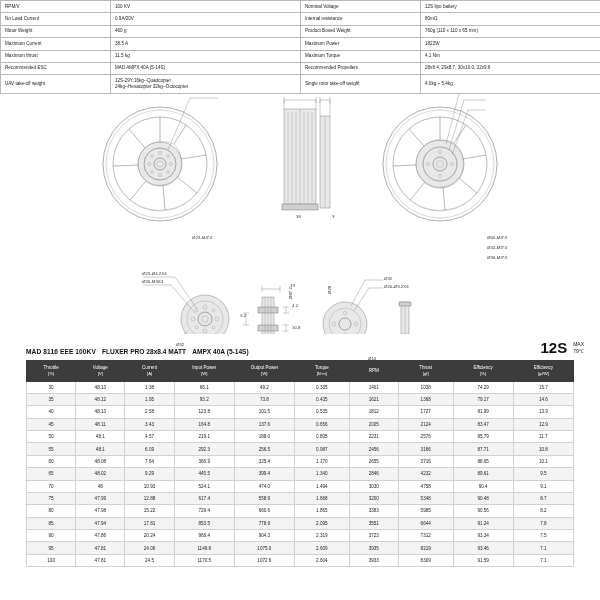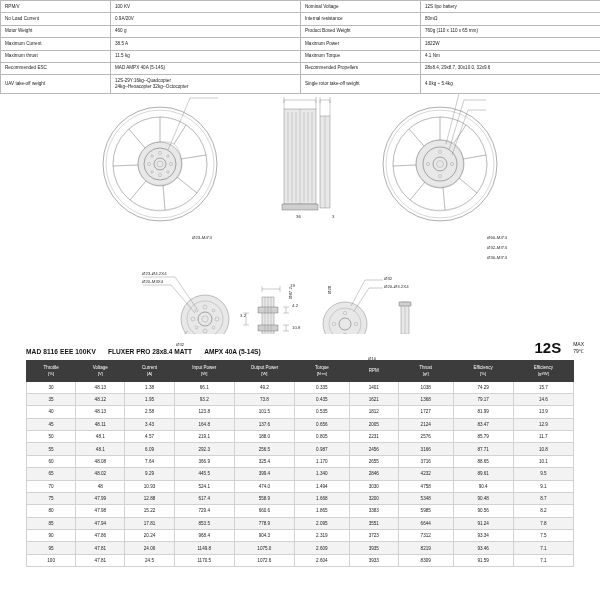--- a/index.html
+++ b/index.html
@@ -45,21 +45,20 @@
     transform: rotate(-90deg);
     transform-origin: left top;
   }
 
   
   .perf-wrap { position: relative; width: 600px; }
   .perf-head {
     display: flex;
     align-items: flex-end;
     padding: 6px 16px 5px 26px;
-    gap: 6px;
   }
   .perf-head .model {
     font-size: 6.6px;
     font-weight: bold;
     color: #111;
     letter-spacing: 0.1px;
   }
   .perf-head .prop {
     font-size: 6.6px;
     font-weight: bold;

